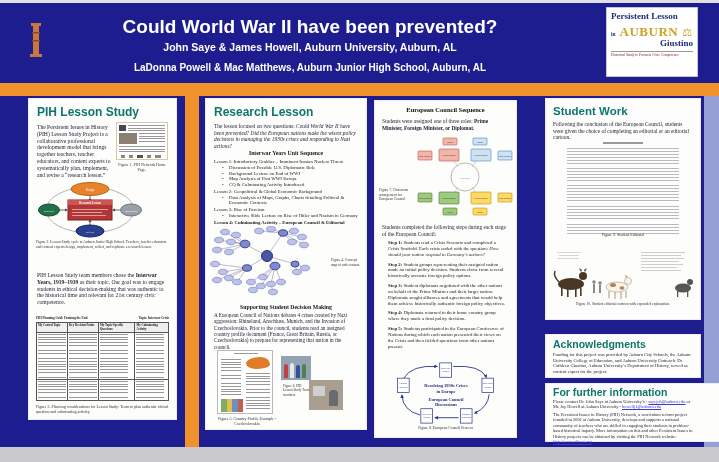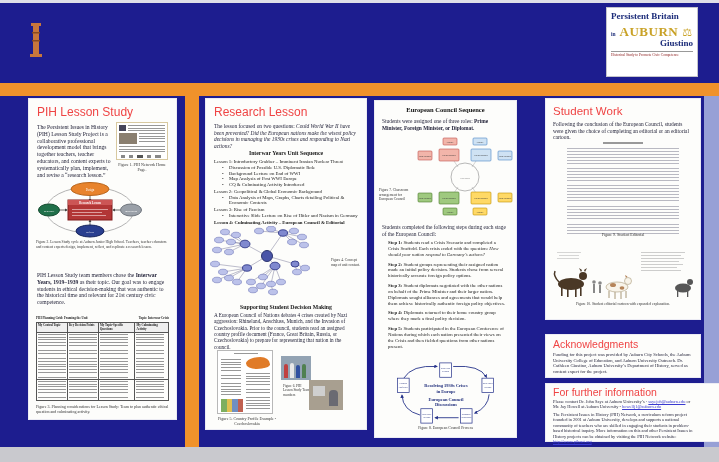--- a/index.html
+++ b/index.html
@@ -1,20 +1,20 @@
 <!DOCTYPE html>
 <html><head>
 <meta charset="utf-8">
 <style>
   html,body{margin:0;padding:0;}
   .stage{position:relative;width:719px;height:462px;background:#1d1d8f;overflow:hidden;
          font-family:"Liberation Serif",serif;color:#1a1a1a;}
   .abs{position:absolute;}
   .box{position:absolute;background:#fdfdfb;box-shadow:0 0 0 1px #ececf4 inset;}
-  .h2{font-family:"Liberation Sans",sans-serif;font-weight:normal;color:#ef4444;position:absolute;white-space:nowrap;text-align:center;}
+  .h2{font-family:"Liberation Sans",sans-serif;font-weight:bold;color:#0f766e;position:absolute;white-space:nowrap;text-align:center;}
   .body{position:absolute;line-height:1.22;color:#24243a;}
   .cap{position:absolute;font-size:4px;line-height:1.3;color:#333;}
   .tlines{background-image:repeating-linear-gradient(to bottom,#989898 0,#989898 .8px,transparent .8px,transparent 2.7px);}
   .tlines-lt{background-image:repeating-linear-gradient(to bottom,#b9b9c2 0,#b9b9c2 .8px,transparent .8px,transparent 3px);}
   .link{color:#3a3ad0;text-decoration:underline;cursor:pointer;}
   .ll{margin-top:1px;}
   .lb{position:relative;padding-left:15px;}
   .lb::before{content:"•";position:absolute;left:8px;}
   .seqtitle{position:absolute;left:0;width:100%;text-align:center;font-weight:bold;}
   .ptable{border-collapse:collapse;width:133px;}
@@ -39,23 +39,28 @@
   <div class="abs" style="left:28px;top:22px;display:flex;align-items:flex-start;">
     <svg width="16" height="36" viewBox="0 0 16 36">
       <rect x="3" y="1" width="10" height="3" fill="#c8763c"></rect>
       <rect x="5" y="4" width="6" height="28" fill="#c8763c"></rect>
       <rect x="4" y="10" width="8" height="1.5" fill="#8a4a20"></rect>
       <rect x="4" y="18" width="8" height="1.5" fill="#8a4a20"></rect>
       <rect x="2" y="32" width="12" height="3" fill="#c8763c"></rect>
     </svg>
   </div>
 
+  <div class="abs" style="left:85px;top:16px;width:450px;text-align:center;">
+    <div class="t1">Could World War II have been prevented?</div>
+    <div class="t2">John Saye &amp; James Howell, Auburn University, Auburn, AL</div>
+    <div class="t3">LaDonna Powell &amp; Mac Matthews, Auburn Junior High School, Auburn, AL</div>
+  </div>
 
   <div class="abs" style="left:606px;top:7px;width:92px;height:70px;background:#fff;border:1px solid #c4c4cc;padding:3px 4px;box-sizing:border-box;">
-    <div style="font-weight:bold;font-size:9px;color:#1d2d7a;">Persistent Britain</div>
+    <div style="font-weight:bold;font-size:9px;color:#1d2d7a;">Persistent Lesson</div>
     <div style="margin-top:1px;">
       <span style="font-size:5.5px;color:#1d2d7a;font-weight:bold;">in</span>
       <span style="font-size:13px;font-weight:bold;color:#c9a227;letter-spacing:.5px;">AUBURN</span>
       <span style="font-size:11px;color:#c9a227;">⚖</span>
     </div>
     <div style="text-align:right;font-weight:bold;font-size:9px;color:#1d2d7a;margin-top:-2px;">Giustino</div>
     <div style="border-top:1px solid #999;margin-top:3px;padding-top:1px;font-size:3.6px;color:#8b1a1a;">Historical Study to Promote Civic Competence</div>
   </div>
 
   <div class="box" style="left:28px;top:98px;width:149px;height:322px;">

